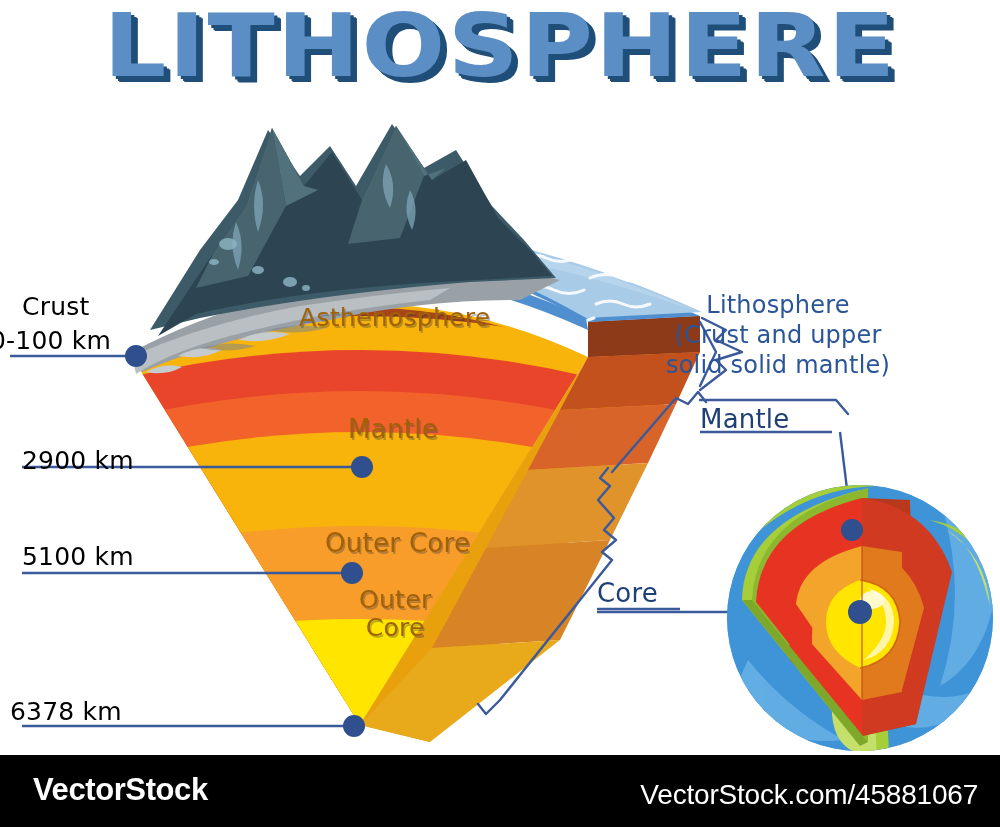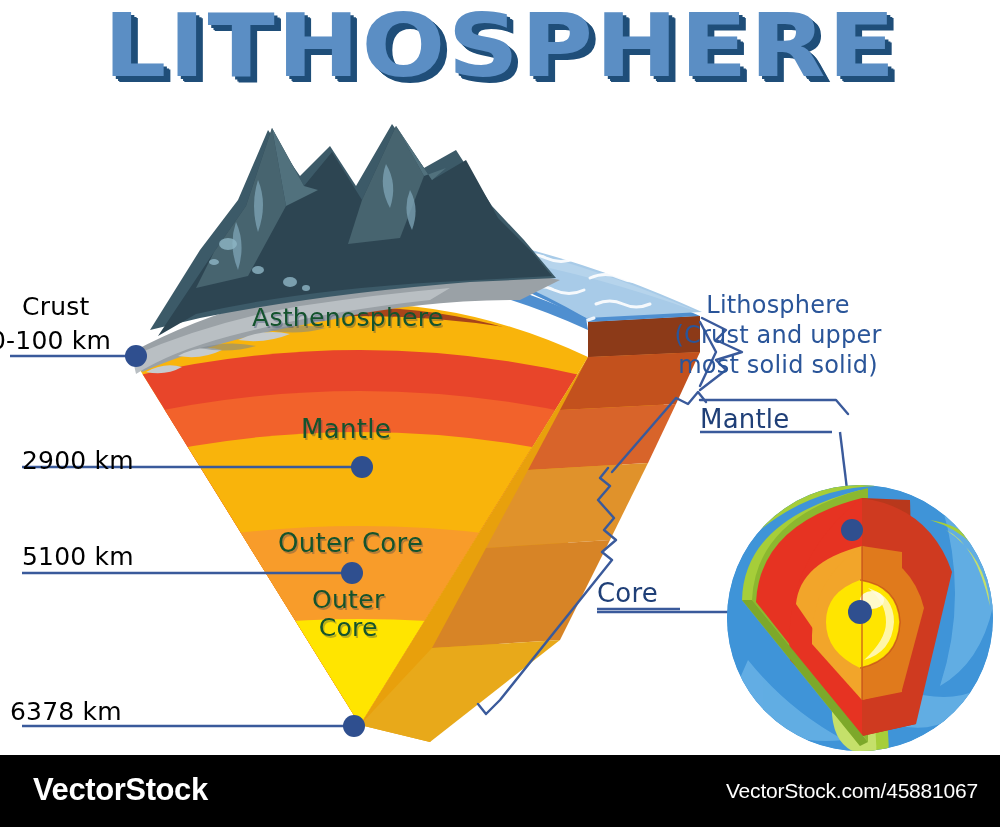--- a/index.html
+++ b/index.html
@@ -43,26 +43,27 @@
   }
   .crust-l1{left:22px;top:292px;}
   .crust-l2{left:-10px;top:326px;}
   .d2900{left:22px;top:446px;}
   .d5100{left:22px;top:542px;}
   .d6378{left:10px;top:697px;}
 
   
   .wedge-label{
     position:absolute;
-    color:#14532d;
+    color:#a16207;
     font-family:"DejaVu Sans", sans-serif;
     font-size:26px;
     white-space:nowrap;
     text-shadow:1.5px 1.5px 0 rgba(25,45,90,.30);
     letter-spacing:.3px;
+    margin-left:47px;
   }
   .lbl-asth{left:252px;top:303px;font-size:25px;}
   .lbl-mantle{left:301px;top:414px;}
   .lbl-outer{left:278px;top:528px;}
   .lbl-inner{left:312px;top:586px;font-size:25px;line-height:1.12;text-align:center;}
 
   
   .right-label{
     position:absolute;color:#2a5599;
     font-family:"DejaVu Sans", sans-serif;
@@ -75,21 +76,21 @@
 
   
   .footer{
     position:absolute;left:0;top:755px;width:1000px;height:72px;background:#000;
   }
   .footer-left{
     position:absolute;left:33px;top:17px;color:#fff;font-size:31px;font-weight:bold;
     font-family:"Liberation Sans", sans-serif;letter-spacing:-.4px;
   }
   .footer-right{
-    position:absolute;right:22px;top:24px;color:#fff;font-size:21px;
+    position:absolute;right:22px;top:24px;color:#fff;font-size:28px;
     font-family:"Liberation Sans", sans-serif;letter-spacing:-.2px;
   }
 </style>
 </head>
 <body>
 
 <div id="stage">
 
   <div class="title-wrap">
     <div class="title">LITHOSPHERE</div>
@@ -313,21 +314,21 @@
   <div class="wedge-label lbl-mantle">Mantle</div>
   <div class="wedge-label lbl-outer">Outer Core</div>
   <div class="wedge-label lbl-inner">
     <div>Outer</div>
     <div>Core</div>
   </div>
 
   <div class="right-label litho-block">
     <div>Lithosphere</div>
     <div>(Crust and upper</div>
-    <div>most solid solid)</div>
+    <div>solid solid mantle)</div>
   </div>
   <div class="right-label lbl-mantle-r">Mantle</div>
   <div class="right-label lbl-core-r">Core</div>
 
   <div class="footer">
     <div class="footer-left">VectorStock</div>
     <div class="footer-right">VectorStock.com/45881067</div>
   </div>
 
 </div>

